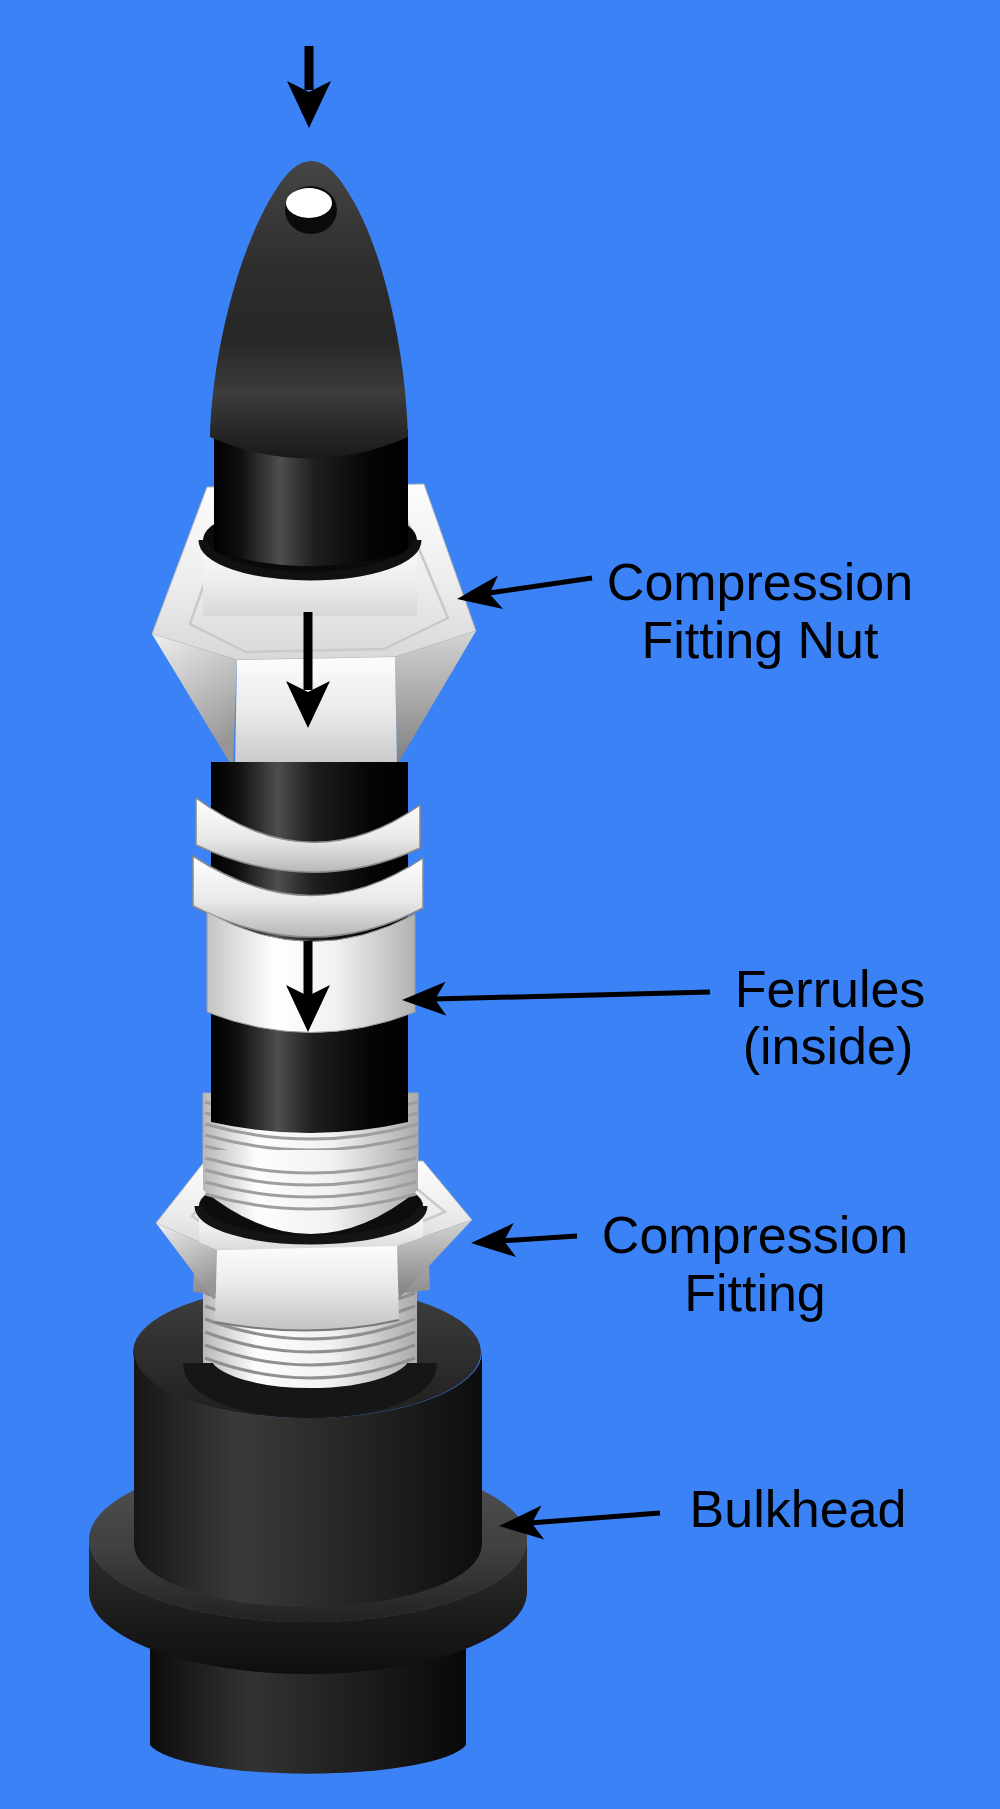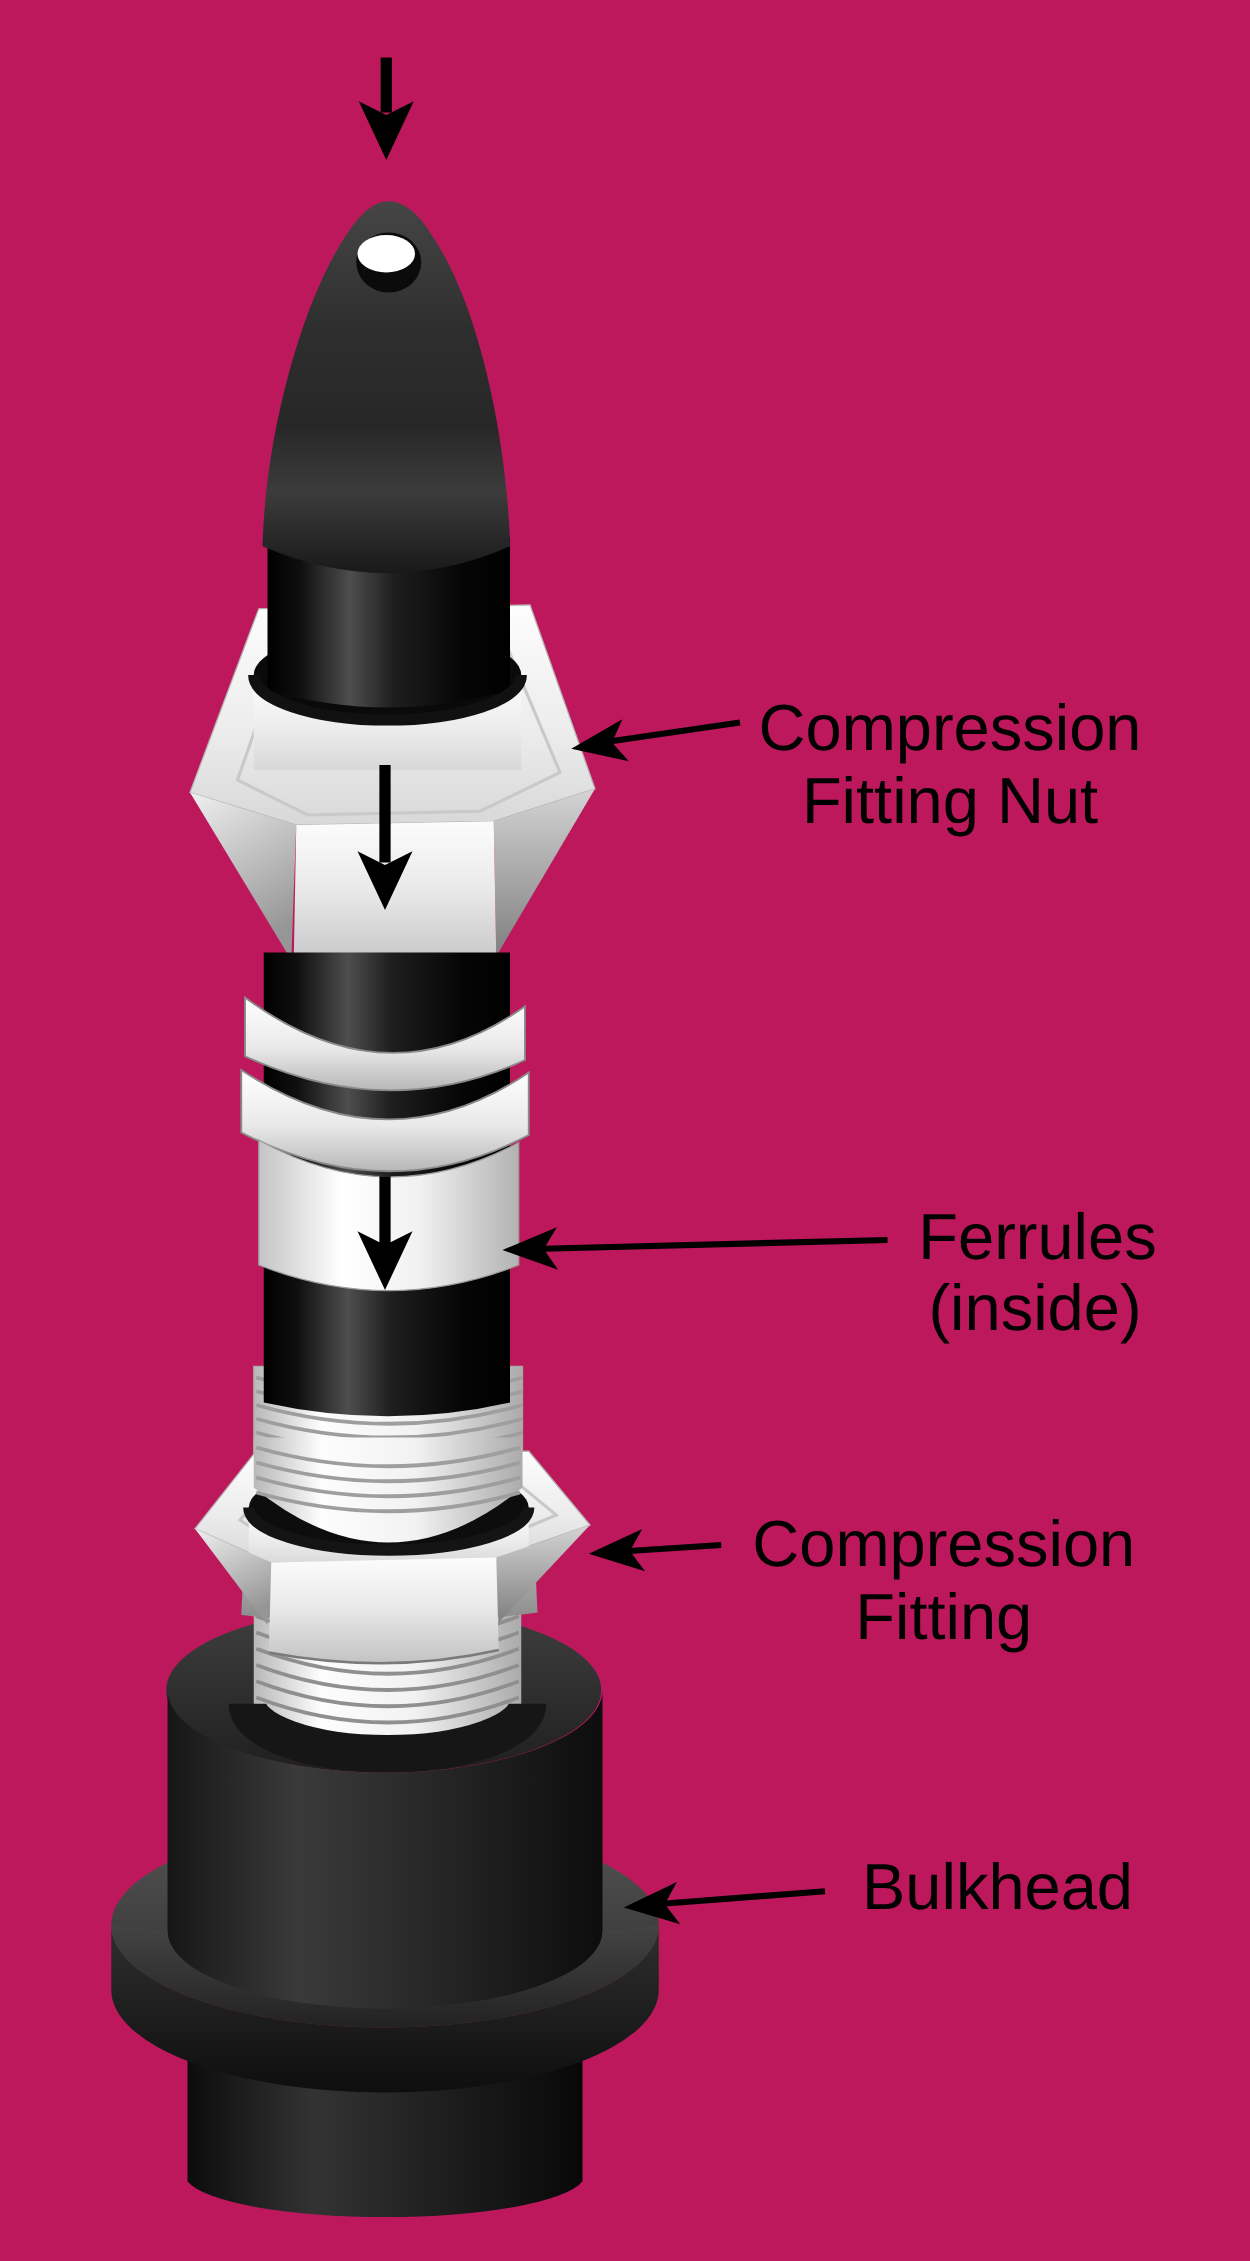--- a/index.html
+++ b/index.html
@@ -1,21 +1,21 @@
 <!DOCTYPE html>
 <html><head>
 <meta charset="utf-8">
 <style>
   html, body { margin: 0; padding: 0; }
   body { background: #ffffff; }
   .canvas {
     position: relative;
     width: 1000px;
     height: 1809px;
-    background: #be185d;
+    background: #3b82f6;
     overflow: hidden;
     font-family: "Liberation Sans", sans-serif;
   }
   svg.diagram { position: absolute; left: 0; top: 0; }
   text.part-label {
     font-family: "Liberation Sans", sans-serif;
     font-size: 52px;
     fill: #000000;
   }
 </style>

